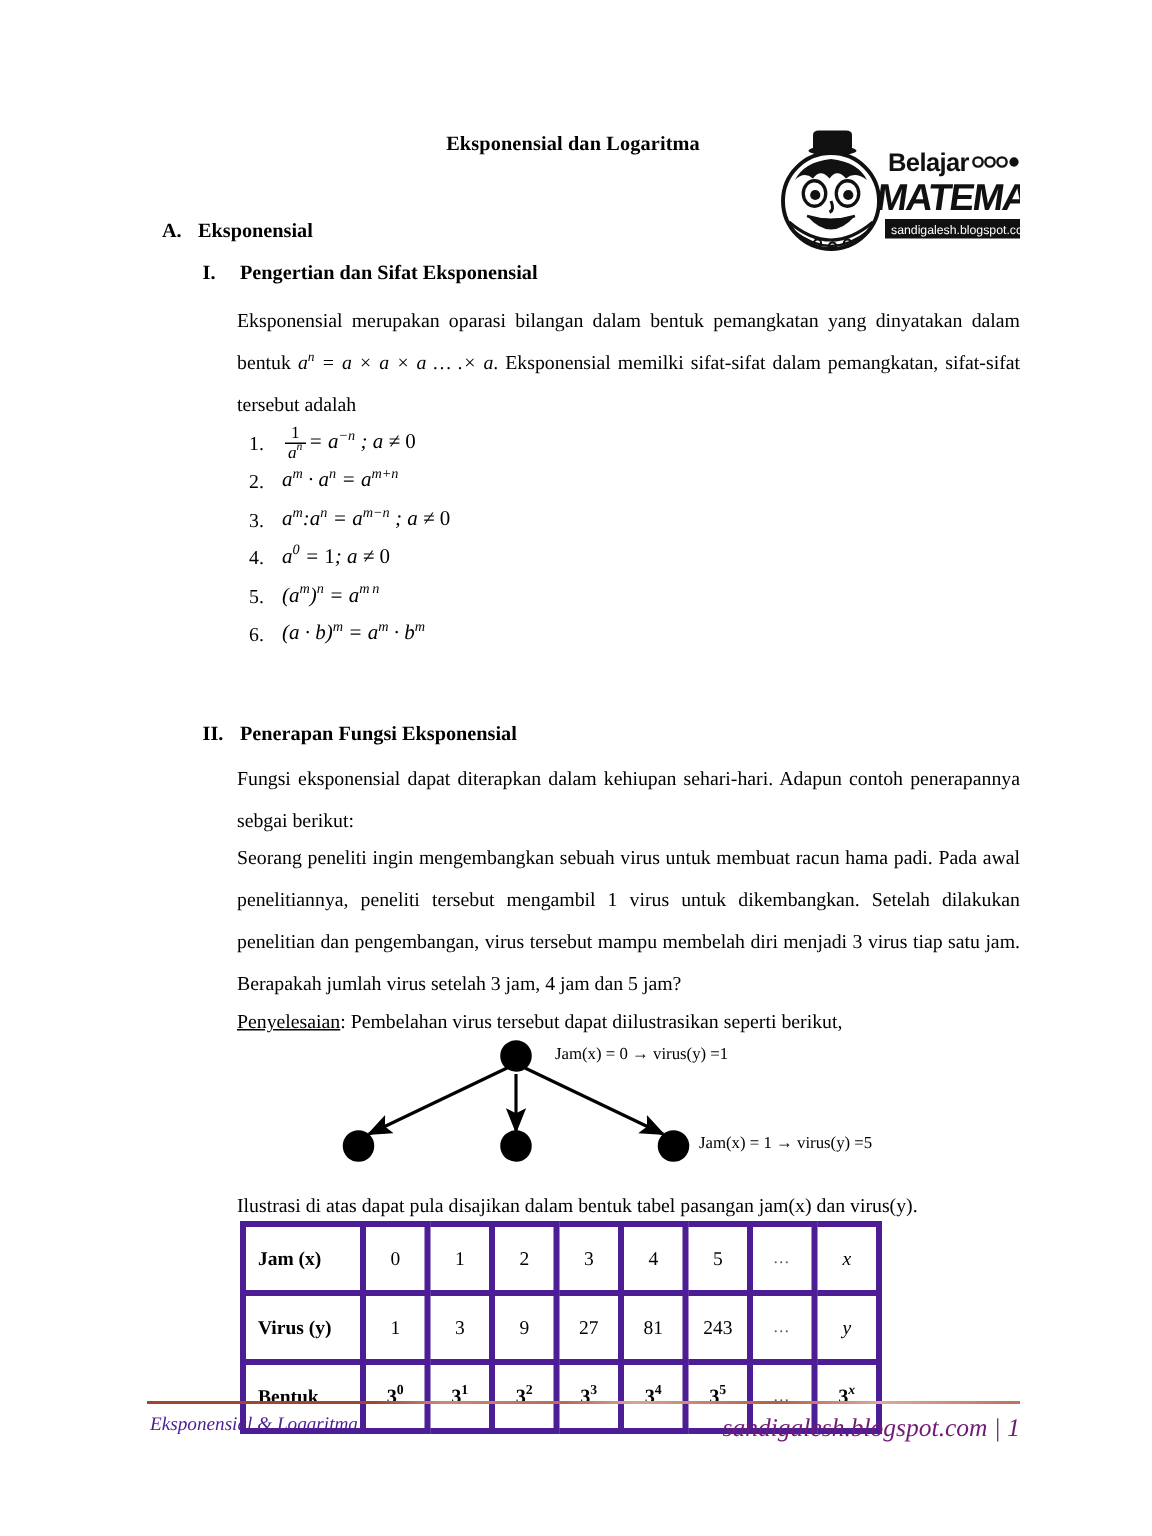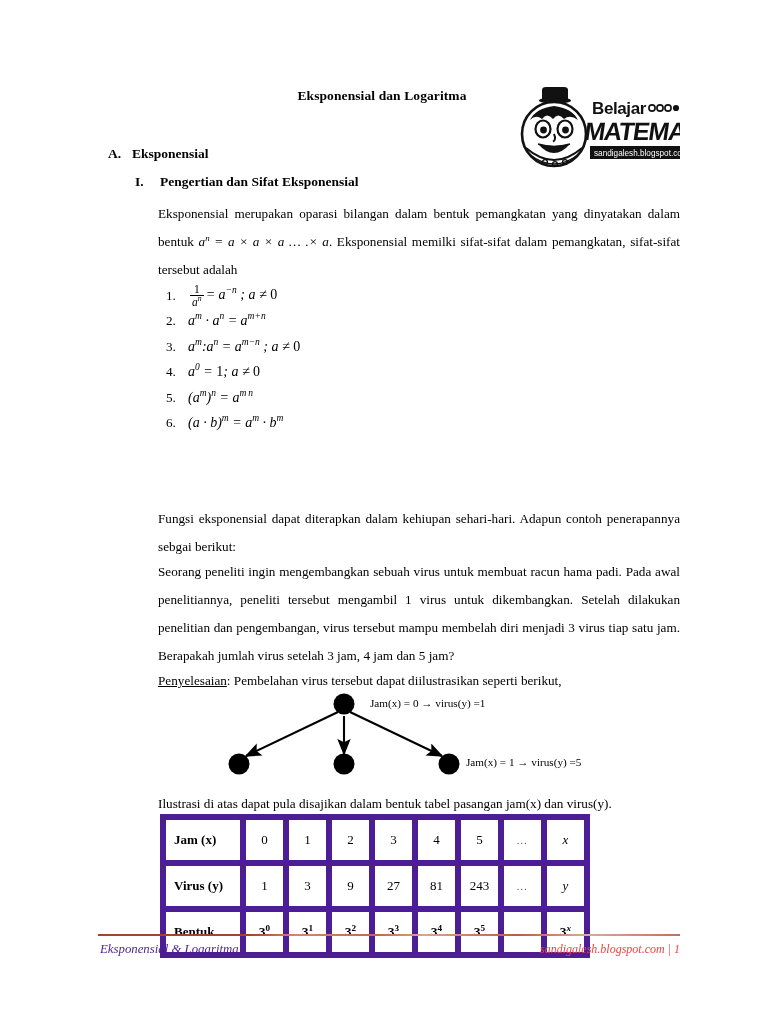--- a/index.html
+++ b/index.html
@@ -131,21 +131,21 @@
   
   .tbl-wrap {
     position: absolute;
     left: 160px; top: 814px;
   }
   table.jam {
     border-collapse: collapse;
     font-size: 13px;
   }
   table.jam td {
-    border: 6px solid #4c1d95;
+    border: 4px solid #4c1d95;
     height: 46px;
     text-align: center;
     vertical-align: middle;
     padding: 0 3px;
   }
   table.jam td.hdr {
     font-weight: bold;
     text-align: left;
     padding-left: 8px;
     width: 80px;
@@ -169,23 +169,23 @@
   .footer-left {
     position: absolute;
     left: 100px; top: 942px;
     font-size: 12.8px;
     font-style: italic;
     color: #4c1d95;
   }
   .footer-right {
     position: absolute;
     right: 88px; top: 942px;
-    font-size: 12px;
+    font-size: 17px;
     font-style: italic;
-    color: #ef4444;
+    color: #701a75;
     white-space: nowrap;
   }
 </style>
 </head>
 <body>
 
 <div class="page">
 
   <div class="doc-title">Eksponensial dan Logaritma</div>
 
@@ -265,20 +265,23 @@
     <div class="frow">
       <span class="fnum">5.</span>
       <span class="fbody">(a<sup>m</sup>)<sup>n</sup> = a<sup>m n</sup></span>
     </div>
     <div class="frow">
       <span class="fnum">6.</span>
       <span class="fbody">(a · b)<sup>m</sup> = a<sup>m</sup> · b<sup>m</sup></span>
     </div>
   </div>
 
+  <div class="h-ii">
+    <span class="lbl">II.</span><span>Penerapan Fungsi Eksponensial</span>
+  </div>
 
   <div class="para" id="p-app1">Fungsi eksponensial dapat diterapkan dalam kehiupan sehari-hari. Adapun contoh penerapannya sebgai berikut:</div>
 
   <div class="para" id="p-app2">Seorang peneliti ingin mengembangkan sebuah virus untuk membuat racun hama padi. Pada awal penelitiannya, peneliti tersebut mengambil 1 virus untuk dikembangkan. Setelah dilakukan penelitian dan pengembangan, virus tersebut mampu membelah diri menjadi 3 virus tiap satu jam. Berapakah jumlah virus setelah 3 jam, 4 jam dan 5 jam?</div>
 
   <div class="para nojust" id="p-sol">
     <span class="uline">Penyelesaian</span><span>: Pembelahan virus tersebut dapat diilustrasikan seperti berikut,</span>
   </div>
 
   <div class="tree">

